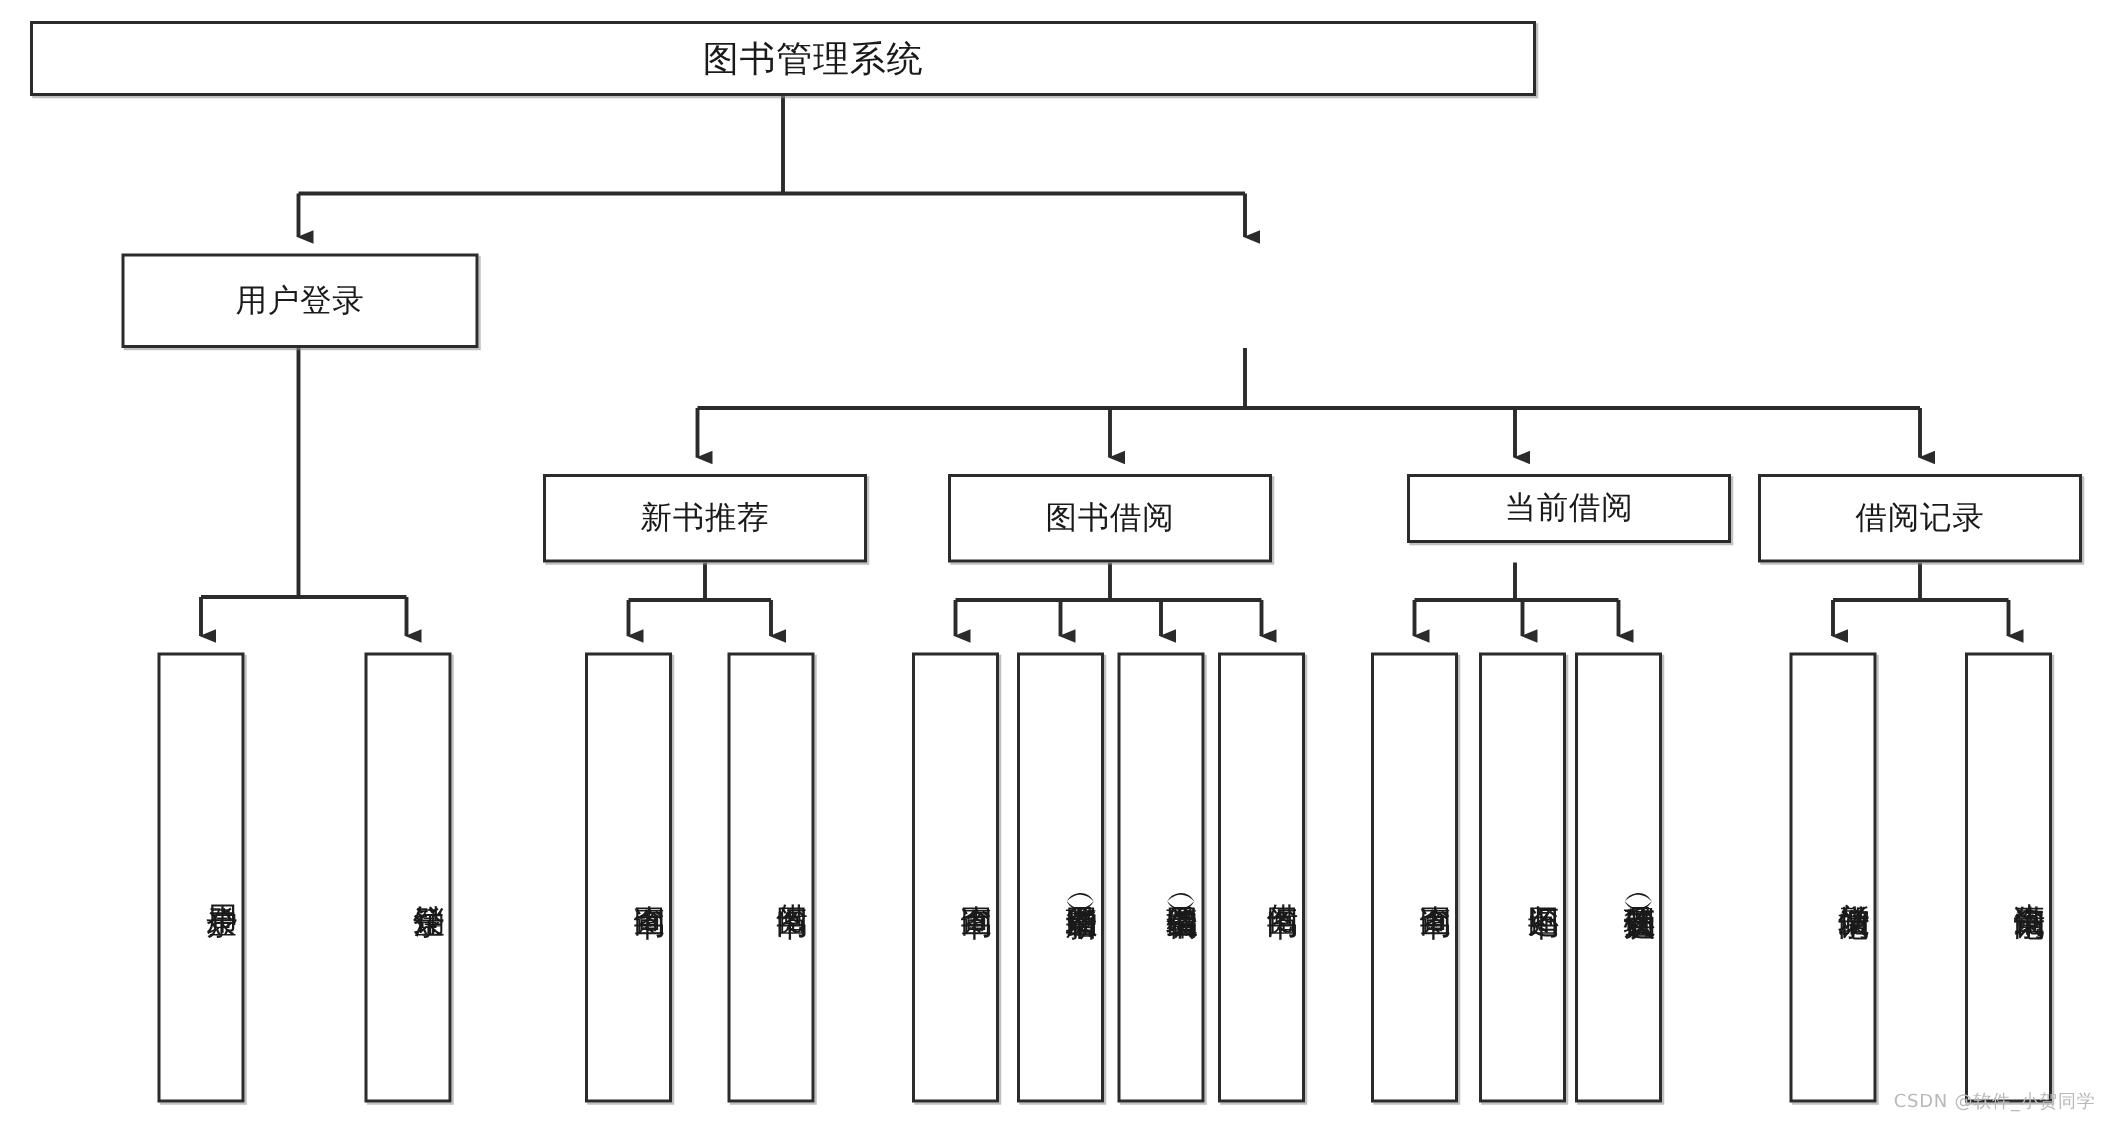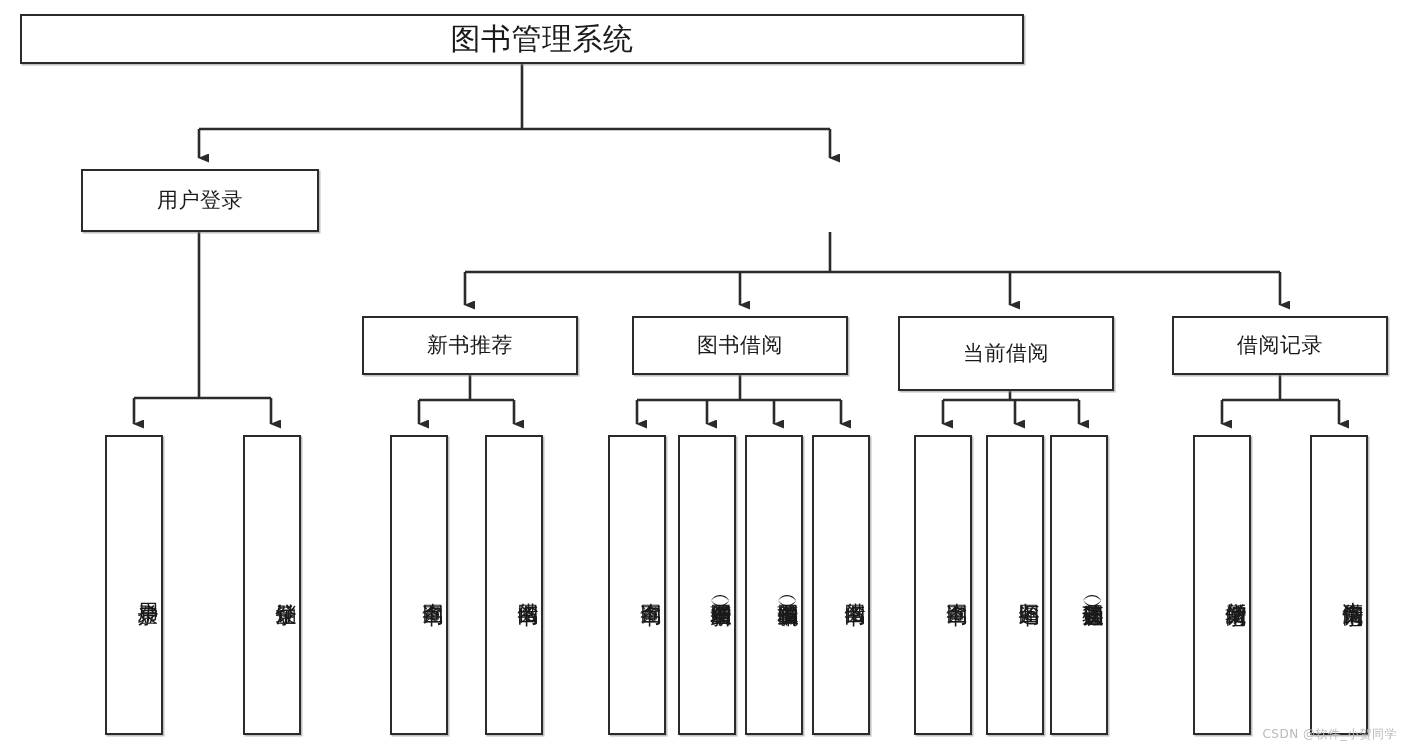--- a/index.html
+++ b/index.html
@@ -32,21 +32,21 @@
     justify-content: center;
     color: #1a1a1a;
     box-shadow: 1.5px 1.5px 0 rgba(140,140,140,0.55);
   }
   .node.horiz {
     font-size: 21px;
     letter-spacing: 0.5px;
     line-height: 1.2;
     white-space: nowrap;
   }
-  .node.root { font-size: 30px; padding-left: 40px; }
+  .node.root { font-size: 24px; padding-left: 40px; }
   .node.vert {
     writing-mode: vertical-rl;
     text-orientation: upright;
     font-size: 21px;
     line-height: 1.32;
     letter-spacing: 1px;
     align-items: flex-start;
     justify-content: center;
     padding-top: 6px;
     white-space: normal;
@@ -117,21 +117,21 @@
       <path d="M1339,400 L1339,424" marker-end="url(#arrow)"></path>
     </g>
   </svg>
 
   <div class="node horiz root" style="left:20px; top:14px; width:1004px; height:50px;">图书管理系统</div>
 
   <div class="node horiz" style="left:81px; top:169px; width:238px; height:63px;">用户登录</div>
 
   <div class="node horiz" style="left:632px; top:316px; width:216px; height:59px;">图书借阅</div>
   <div class="node horiz" style="left:362px; top:316px; width:216px; height:59px;">新书推荐</div>
-  <div class="node horiz" style="left:898px; top:316px; width:216px; height:75px;">当前借阅</div>
+  <div class="node horiz" style="left:938px; top:316px; width:216px; height:46px;">当前借阅</div>
   <div class="node horiz" style="left:1172px; top:316px; width:216px; height:59px;">借阅记录</div>
 
   <div class="node vert" style="left:105px; top:435px; width:58px; height:300px;">用户登录</div>
   <div class="node vert" style="left:243px; top:435px; width:58px; height:300px;">注销登录</div>
 
   <div class="node vert" style="left:390px; top:435px; width:58px; height:300px;">查询图书</div>
   <div class="node vert" style="left:485px; top:435px; width:58px; height:300px;">借阅图书</div>
 
   <div class="node vert" style="left:608px; top:435px; width:58px; height:300px;">查询图书</div>
   <div class="node vert long" style="left:678px; top:435px; width:58px; height:300px;">新增图书（管理员）</div>

